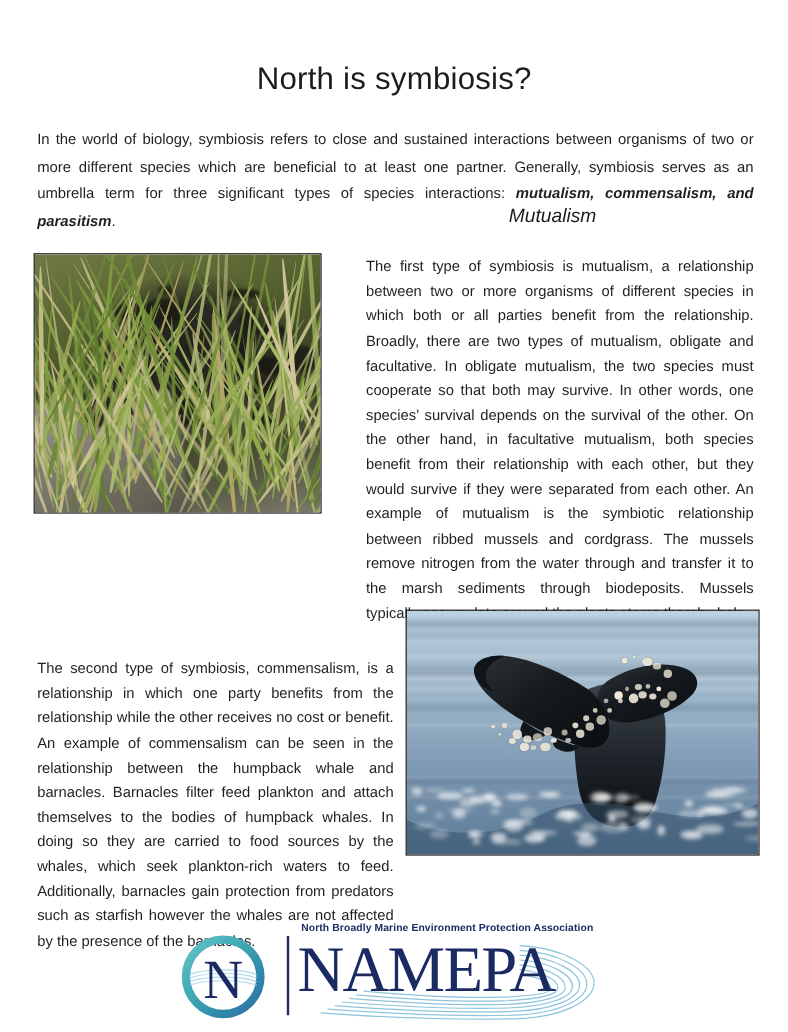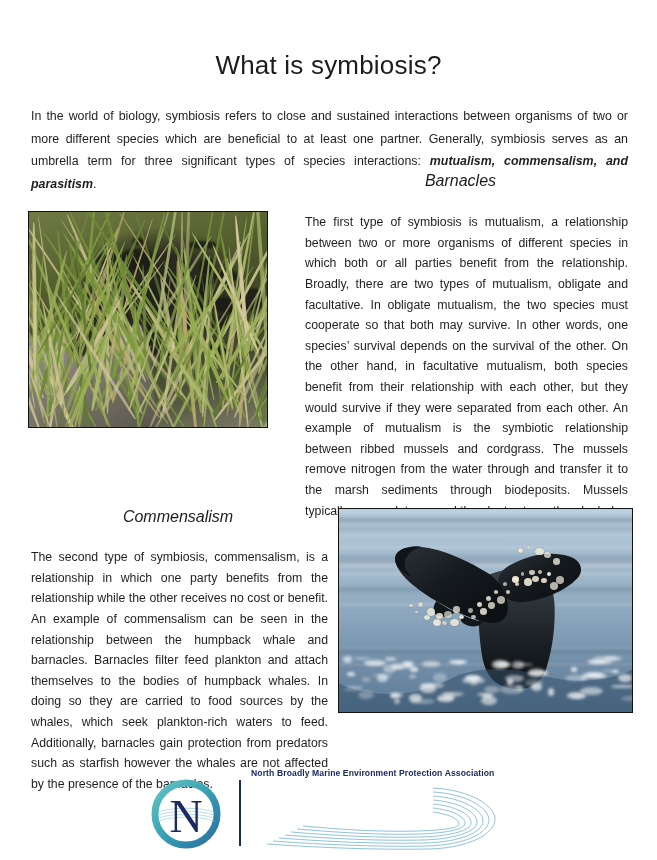--- a/index.html
+++ b/index.html
@@ -251,25 +251,25 @@
     width: 265px;
     height: 78px;
     pointer-events: none;
   }
 </style>
 </head>
 <body>
 
 <div class="page">
 
-  <div class="doc-title">What is symbiosis?</div>
+  <div class="doc-title">North is symbiosis?</div>
 
   <p class="intro"><span>In the world of biology, symbiosis refers to close and sustained interactions between organisms of two or more different species which are beneficial to at least one partner. Generally, symbiosis serves as an umbrella term for three significant types of species interactions: </span><b>mutualism, commensalism, and parasitism</b><span>.</span></p>
 
-  <div class="sec-heading heading-mutualism">Barnacles</div>
+  <div class="sec-heading heading-mutualism">Mutualism</div>
 
   <div class="figure fig-cordgrass">
     <div class="fig-inner">
       <div class="marsh-bg"></div>
       <div class="sediment"></div>
       <div id="mud-layer">
           <div class="mudpatch" style="left:15.2%;top:58.0%;width:16.9%;height:8.8%;"></div>
           <div class="mudpatch" style="left:66.8%;top:13.3%;width:12.2%;height:4.1%;"></div>
           <div class="mudpatch" style="left:34.6%;top:45.9%;width:7.5%;height:7.8%;"></div>
           <div class="mudpatch" style="left:47.3%;top:49.4%;width:12.1%;height:9.6%;"></div>
@@ -523,21 +523,20 @@
           <div class="blade" style="left:21.19%;bottom:37.6%;height:53.0%;width:3.3px;background:#8fa84a;opacity:0.87;transform:rotate(23.1deg);"></div>
           <div class="blade" style="left:48.14%;bottom:35.5%;height:40.4%;width:3.1px;background:#6f8a38;opacity:0.83;transform:rotate(-1.7deg);"></div>
           <div class="blade" style="left:43.97%;bottom:3.6%;height:69.4%;width:2.5px;background:#d2c79a;opacity:0.71;transform:rotate(-32.2deg);"></div>
           <div class="blade" style="left:74.22%;bottom:18.2%;height:51.0%;width:2.4px;background:#7d9a3e;opacity:0.62;transform:rotate(3.3deg);"></div>
         </div>
     </div>
   </div>
 
   <p class="body-col col-mutualism">The first type of symbiosis is mutualism, a relationship between two or more organisms of different species in which both or all parties benefit from the relationship. Broadly, there are two types of mutualism, obligate and facultative. In obligate mutualism, the two species must cooperate so that both may survive. In other words, one species’ survival depends on the survival of the other. On the other hand, in facultative mutualism, both species benefit from their relationship with each other, but they would survive if they were separated from each other. An example of mutualism is the symbiotic relationship between ribbed mussels and cordgrass.  The mussels remove nitrogen from the water through and transfer it to the marsh sediments through biodeposits.  Mussels typically accumulate around the plants stems thereby help-</p>
 
-  <div class="sec-heading heading-commensalism">Commensalism</div>
 
   <div class="figure fig-whale">
     <div class="fig-inner">
       <div class="sea"></div>
       <div id="sea-layer">
           <div class="sea-band" style="top:0.6%;height:2.3px;"></div>
           <div class="sea-band" style="top:18.3%;height:2.7px;"></div>
           <div class="sea-band" style="top:46.4%;height:2.9px;"></div>
           <div class="sea-band" style="top:12.5%;height:1.3px;"></div>
           <div class="sea-dark" style="top:9.4%;height:2.1px;"></div>
@@ -737,15 +736,16 @@
         <path d="M190 10 C228 12 252 28 252 41 C252 56 226 70 186 71 C140 72 80 70 24 66"></path>
         <path d="M190 14 C224 16 246 30 246 42 C246 55 222 67 184 68 C140 69 84 67 30 63"></path>
         <path d="M190 18 C220 20 240 32 240 43 C240 54 218 64 182 65 C140 66 88 64 36 60"></path>
         <path d="M190 22 C216 24 234 34 234 44 C234 53 214 61 180 62 C140 63 92 61 42 57"></path>
         <path d="M190 26 C212 28 228 36 228 45 C228 52 210 58 178 59 C140 60 96 58 48 54"></path>
         <path d="M190 30 C208 32 222 38 222 45 C222 51 206 55 176 56 C140 57 100 55 54 51"></path>
         <path d="M190 34 C204 36 216 40 216 46 C216 50 202 52 174 53 C140 54 104 52 60 48"></path>
       </g>
     </svg>
 
+    <div class="logo-wordmark">NAMEPA</div>
   </div>
 
 </div>
 
 </body></html>

